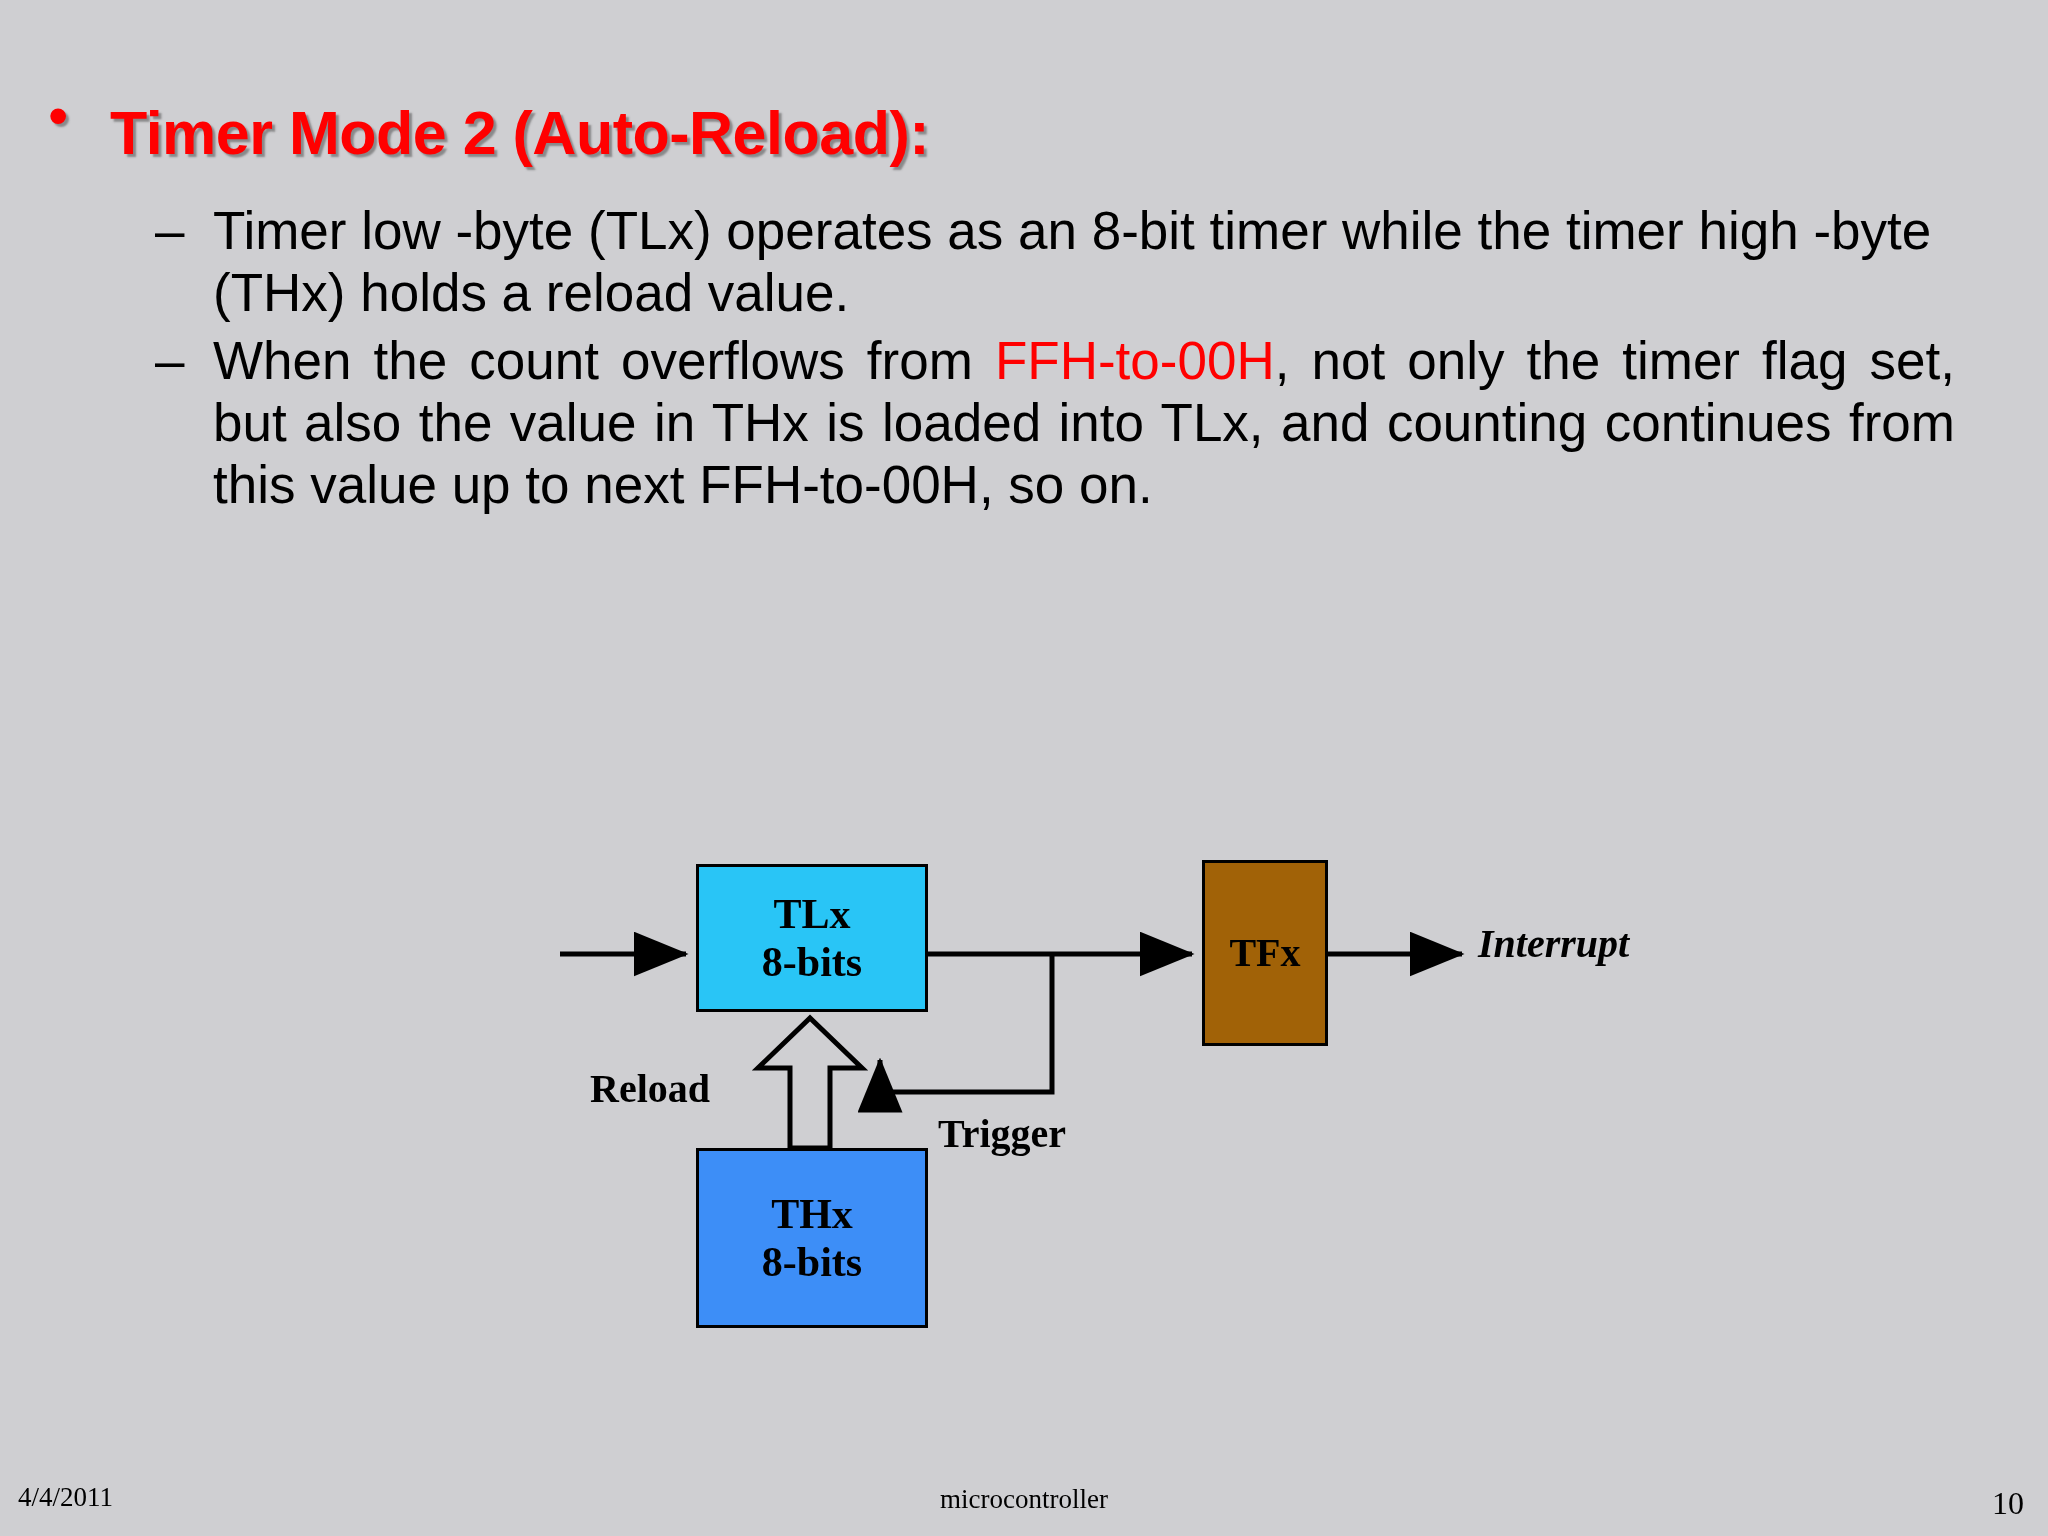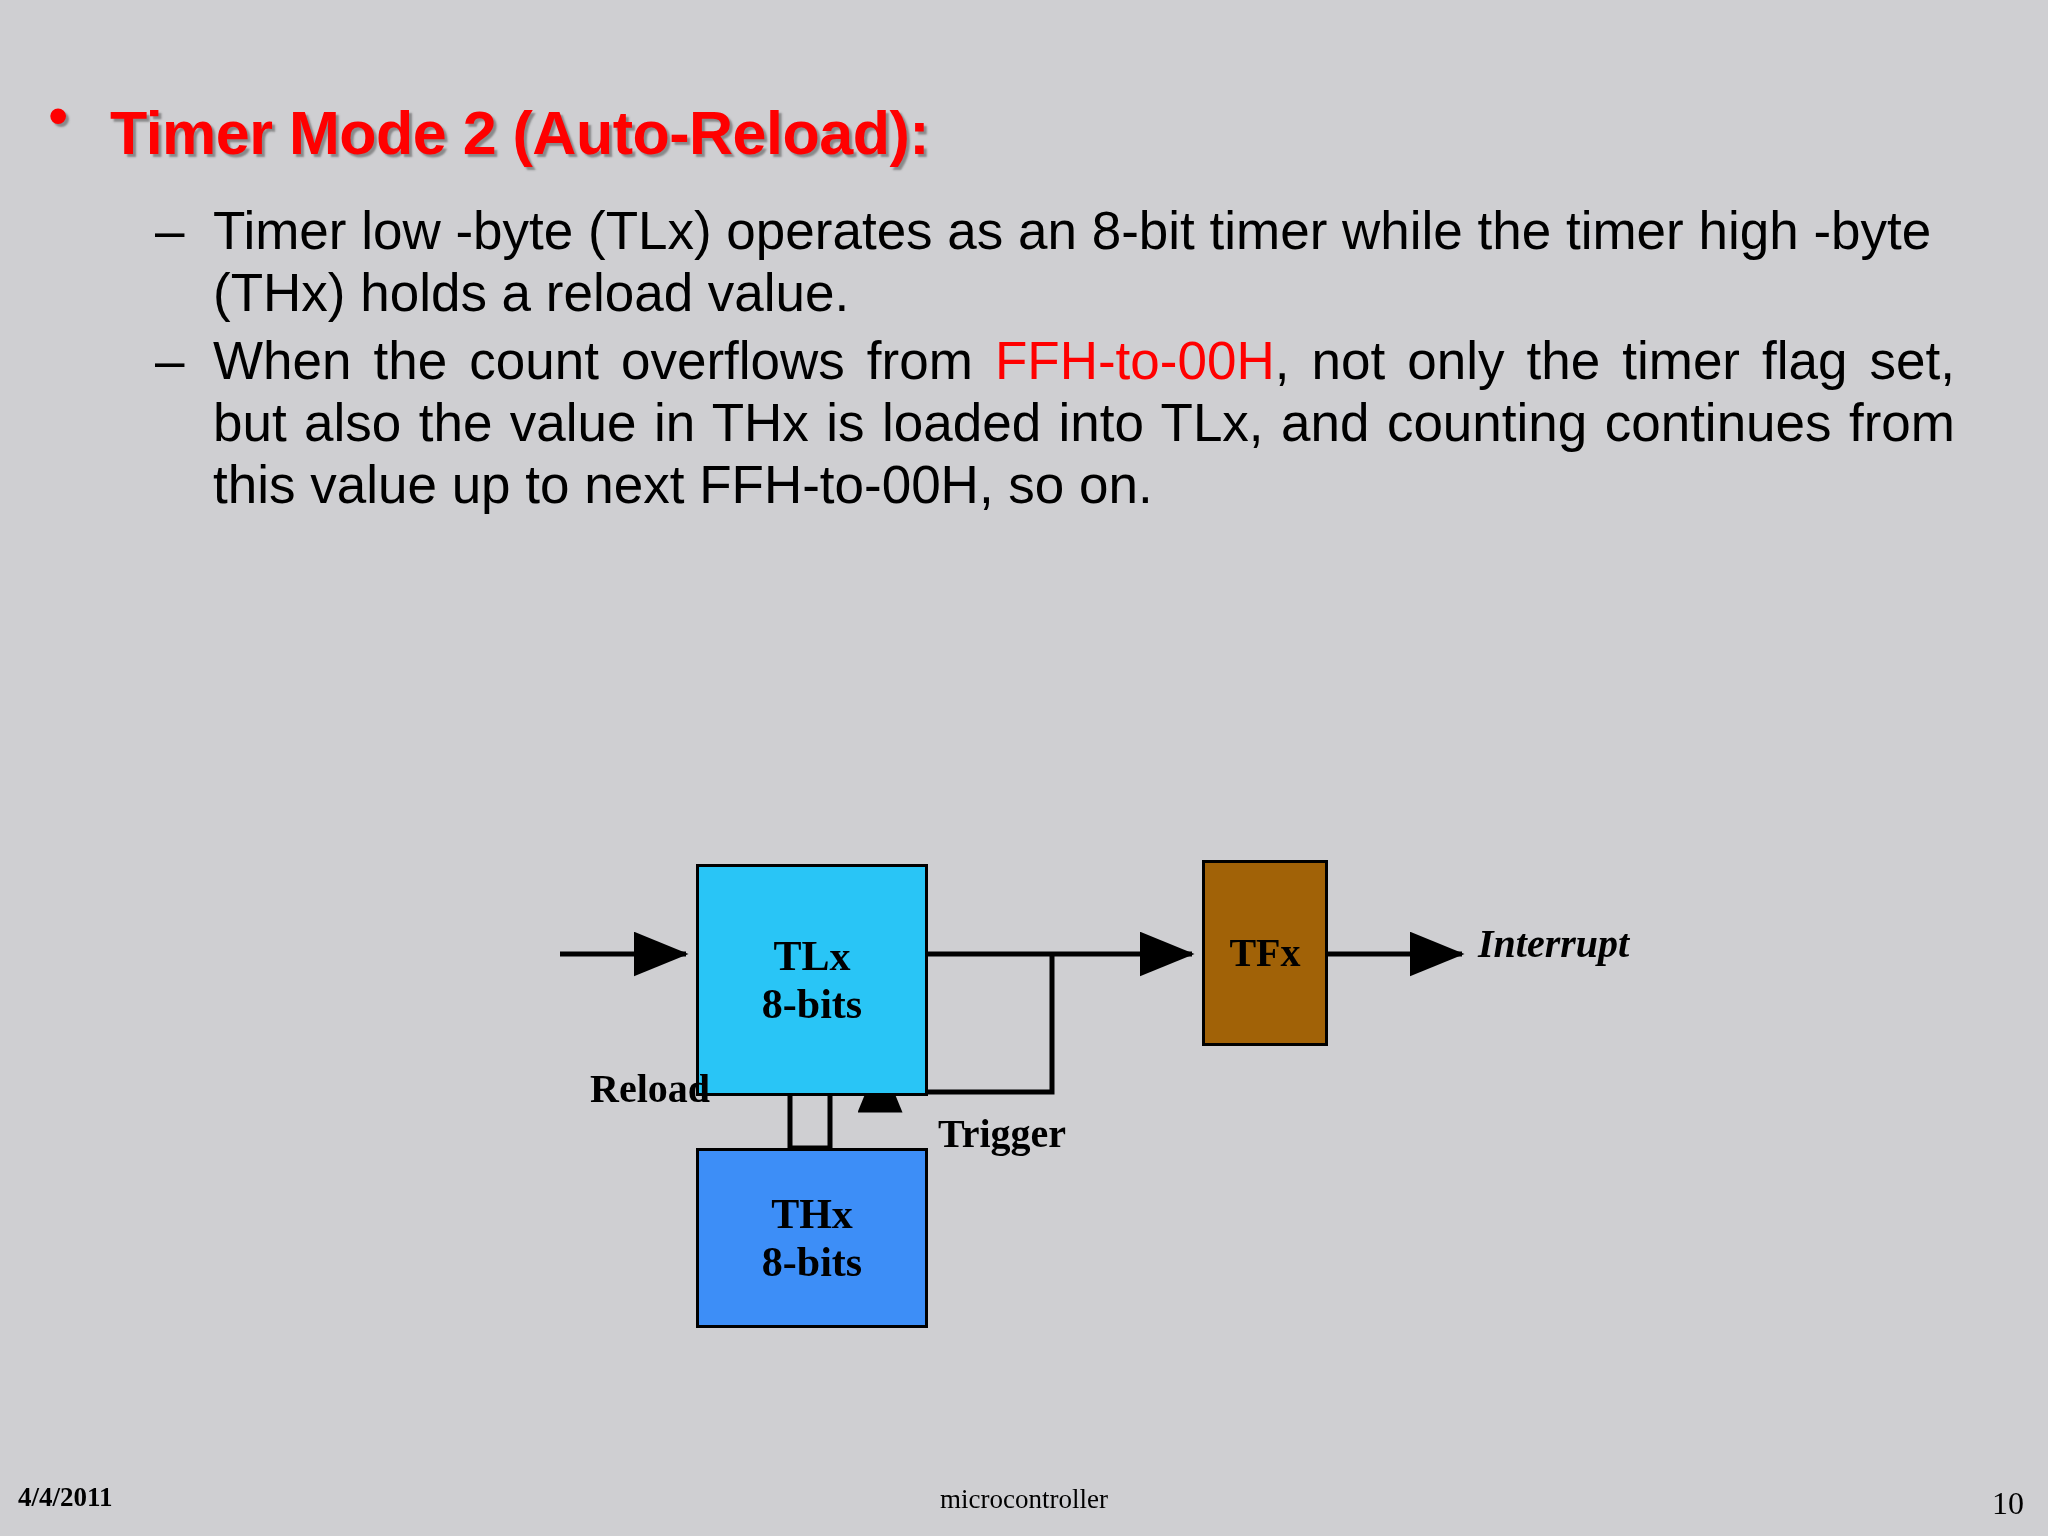--- a/index.html
+++ b/index.html
@@ -81,21 +81,21 @@
     display: flex;
     flex-direction: column;
     align-items: center;
     justify-content: center;
     font-family: "Liberation Serif", serif;
     font-weight: bold;
     color: #000000;
     line-height: 1.15;
   }
   #node-tlx {
-    left: 696px; top: 864px; width: 232px; height: 232px;
+    left: 696px; top: 864px; width: 232px; height: 148px;
     background: #29c5f6;
     font-size: 42px;
   }
   #node-thx {
     left: 696px; top: 1148px; width: 232px; height: 180px;
     background: #3d8ef7;
     font-size: 42px;
   }
   #node-tfx {
     left: 1202px; top: 860px; width: 126px; height: 186px;
@@ -121,21 +121,21 @@
 
   
   .footer-text {
     position: absolute;
     font-family: "Liberation Serif", serif;
     color: #000000;
     font-size: 27px;
     line-height: 34px;
     bottom: 22px;
   }
-  #footer-date { left: 18px; font-weight: bold; }
+  #footer-date { left: 18px; }
   #footer-center { left: 0; width: 2048px; text-align: center; bottom: 20px; }
   #footer-page { right: 24px; font-size: 32px; bottom: 16px; }
 </style>
 </head>
 <body>
 
 <div id="slide">
 
   <div id="title-row">
     <span id="title-bullet">•</span>

